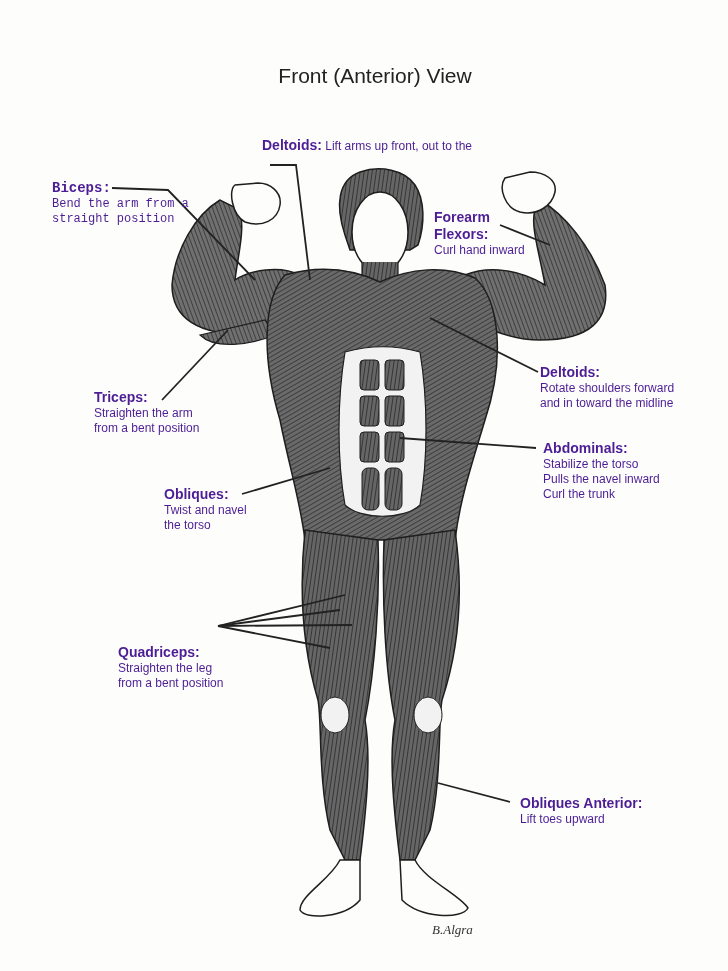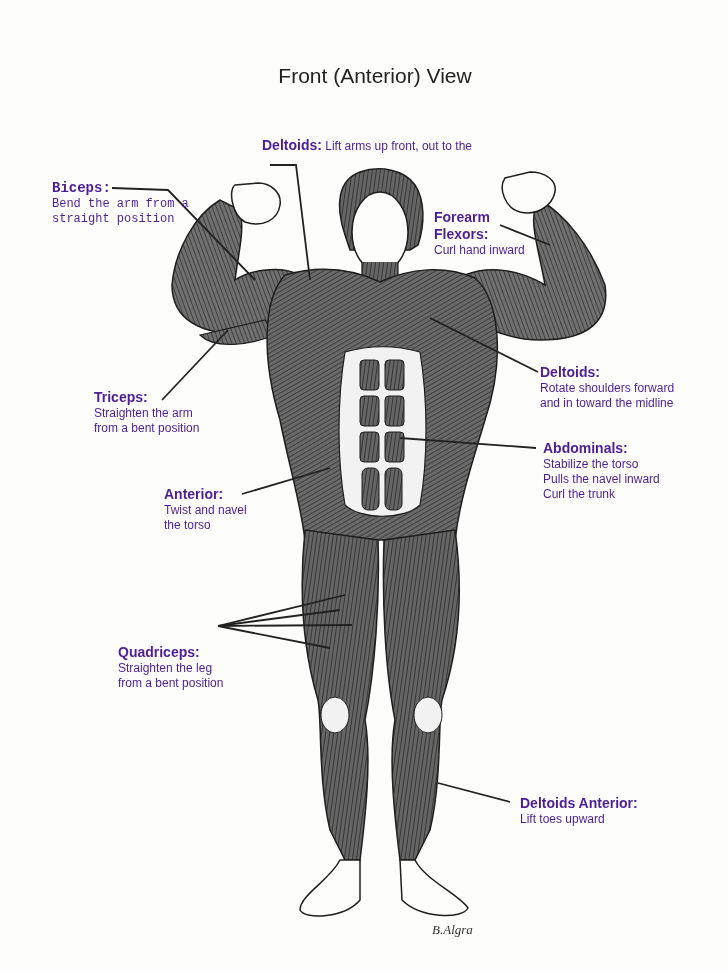--- a/index.html
+++ b/index.html
@@ -119,29 +119,29 @@
 </div>
 
 <div class="lbl" style="left:543px;top:440px;">
   <div class="name">Abdominals:</div>
   <div>Stabilize the torso</div>
   <div>Pulls the navel inward</div>
   <div>Curl the trunk</div>
 </div>
 
 <div class="lbl" style="left:164px;top:486px;">
-  <div class="name">Anterior:</div>
+  <div class="name">Obliques:</div>
   <div>Twist and navel</div>
   <div>the torso</div>
 </div>
 
 <div class="lbl" style="left:118px;top:644px;">
   <div class="name">Quadriceps:</div>
   <div>Straighten the leg</div>
   <div>from a bent position</div>
 </div>
 
 <div class="lbl" style="left:520px;top:795px;">
-  <div class="name">Deltoids Anterior:</div>
+  <div class="name">Obliques Anterior:</div>
   <div>Lift toes upward</div>
 </div>
 
 <div class="sig">B.Algra</div>
 
 </body></html>

